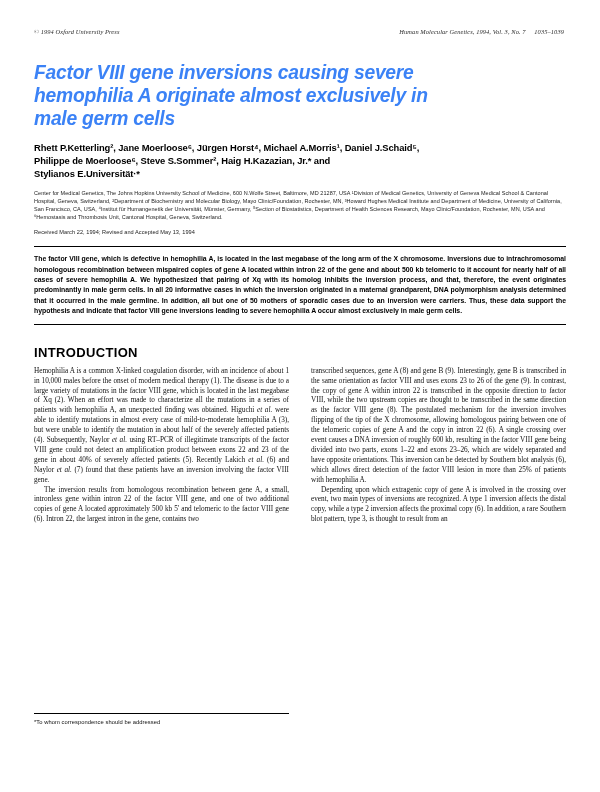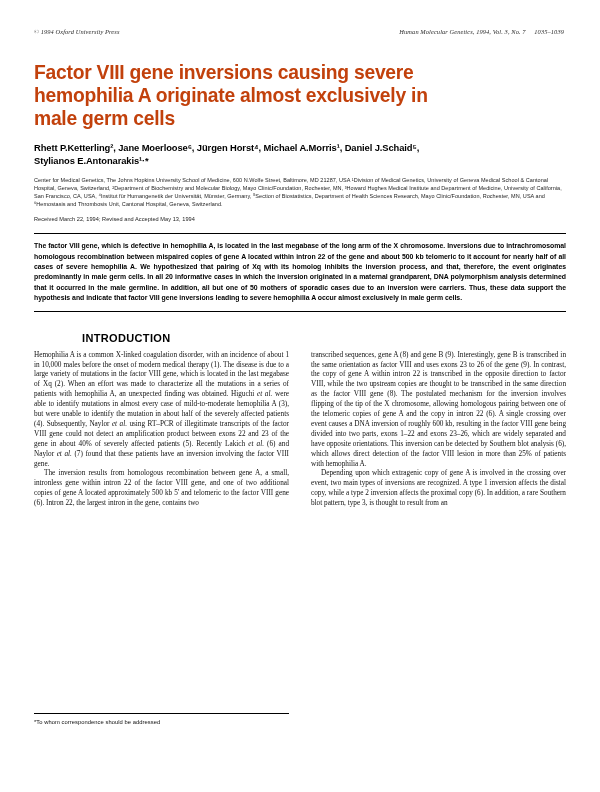--- a/index.html
+++ b/index.html
@@ -49,22 +49,23 @@
   .runhead .right .pages { margin-left: 7px; }
 
   
   .title {
     margin-top: 26px;
     font-family: "Liberation Sans", sans-serif;
     font-weight: bold;
     font-size: 19.3px;
     line-height: 23.2px;
     letter-spacing: -0.25px;
-    color: #c2410c;
+    color: #3b82f6;
     width: 420px;
+    font-style: italic;
   }
 
   
   .authors {
     margin-top: 10px;
     font-family: "Liberation Sans", sans-serif;
     font-weight: bold;
     font-size: 9.4px;
     line-height: 13.1px;
     letter-spacing: -0.1px;
@@ -105,23 +106,22 @@
     letter-spacing: -0.02px;
     text-align: justify;
     width: 532px;
   }
 
   
   .sec-head {
     margin-top: 20px;
     font-family: "Liberation Sans", sans-serif;
     font-weight: bold;
-    font-size: 11px;
+    font-size: 13px;
     letter-spacing: 0.35px;
-    margin-left: 48px;
   }
 
   
   .cols {
     margin-top: 7px;
     display: flex;
     gap: 22px;
     width: 532px;
   }
   .col {
@@ -171,21 +171,22 @@
       <span class="right">
         <span>Human Molecular Genetics, 1994, Vol. 3, No. 7</span>
         <span class="pages">1035–1039</span>
       </span>
     </div>
 
     <div class="title">Factor VIII gene inversions causing severe hemophilia A originate almost exclusively in male germ cells</div>
 
     <div class="authors">
       <div>Rhett P.Ketterling², Jane Moerloose⁶, Jürgen Horst⁴, Michael A.Morris¹, Daniel J.Schaid⁵,</div>
-      <div>Stylianos E.Antonarakis¹·*</div>
+      <div>Philippe de Moerloose⁶, Steve S.Sommer², Haig H.Kazazian, Jr.* and</div>
+      <div>Stylianos E.Universität·*</div>
     </div>
 
     <div class="affil">Center for Medical Genetics, The Johns Hopkins University School of Medicine, 600 N.Wolfe Street, Baltimore, MD 21287, USA ¹Division of Medical Genetics, University of Geneva Medical School &amp; Cantonal Hospital, Geneva, Switzerland, ²Department of Biochemistry and Molecular Biology, Mayo Clinic/Foundation, Rochester, MN, ³Howard Hughes Medical Institute and Department of Medicine, University of California, San Francisco, CA, USA, ⁴Institut für Humangenetik der Universität, Münster, Germany, ⁵Section of Biostatistics, Department of Health Sciences Research, Mayo Clinic/Foundation, Rochester, MN, USA and ⁶Hemostasis and Thrombosis Unit, Cantonal Hospital, Geneva, Switzerland.</div>
 
     <div class="received">Received March 22, 1994; Revised and Accepted May 13, 1994</div>
 
     <div class="abstract-wrap">
       <div class="abstract">The factor VIII gene, which is defective in hemophilia A, is located in the last megabase of the long arm of the X chromosome. Inversions due to intrachromosomal homologous recombination between mispaired copies of gene A located within intron 22 of the gene and about 500 kb telomeric to it account for nearly half of all cases of severe hemophilia A. We hypothesized that pairing of Xq with its homolog inhibits the inversion process, and that, therefore, the event originates predominantly in male germ cells. In all 20 informative cases in which the inversion originated in a maternal grandparent, DNA polymorphism analysis determined that it occurred in the male germline. In addition, all but one of 50 mothers of sporadic cases due to an inversion were carriers. Thus, these data support the hypothesis and indicate that factor VIII gene inversions leading to severe hemophilia A occur almost exclusively in male germ cells.</div>
     </div>
 

